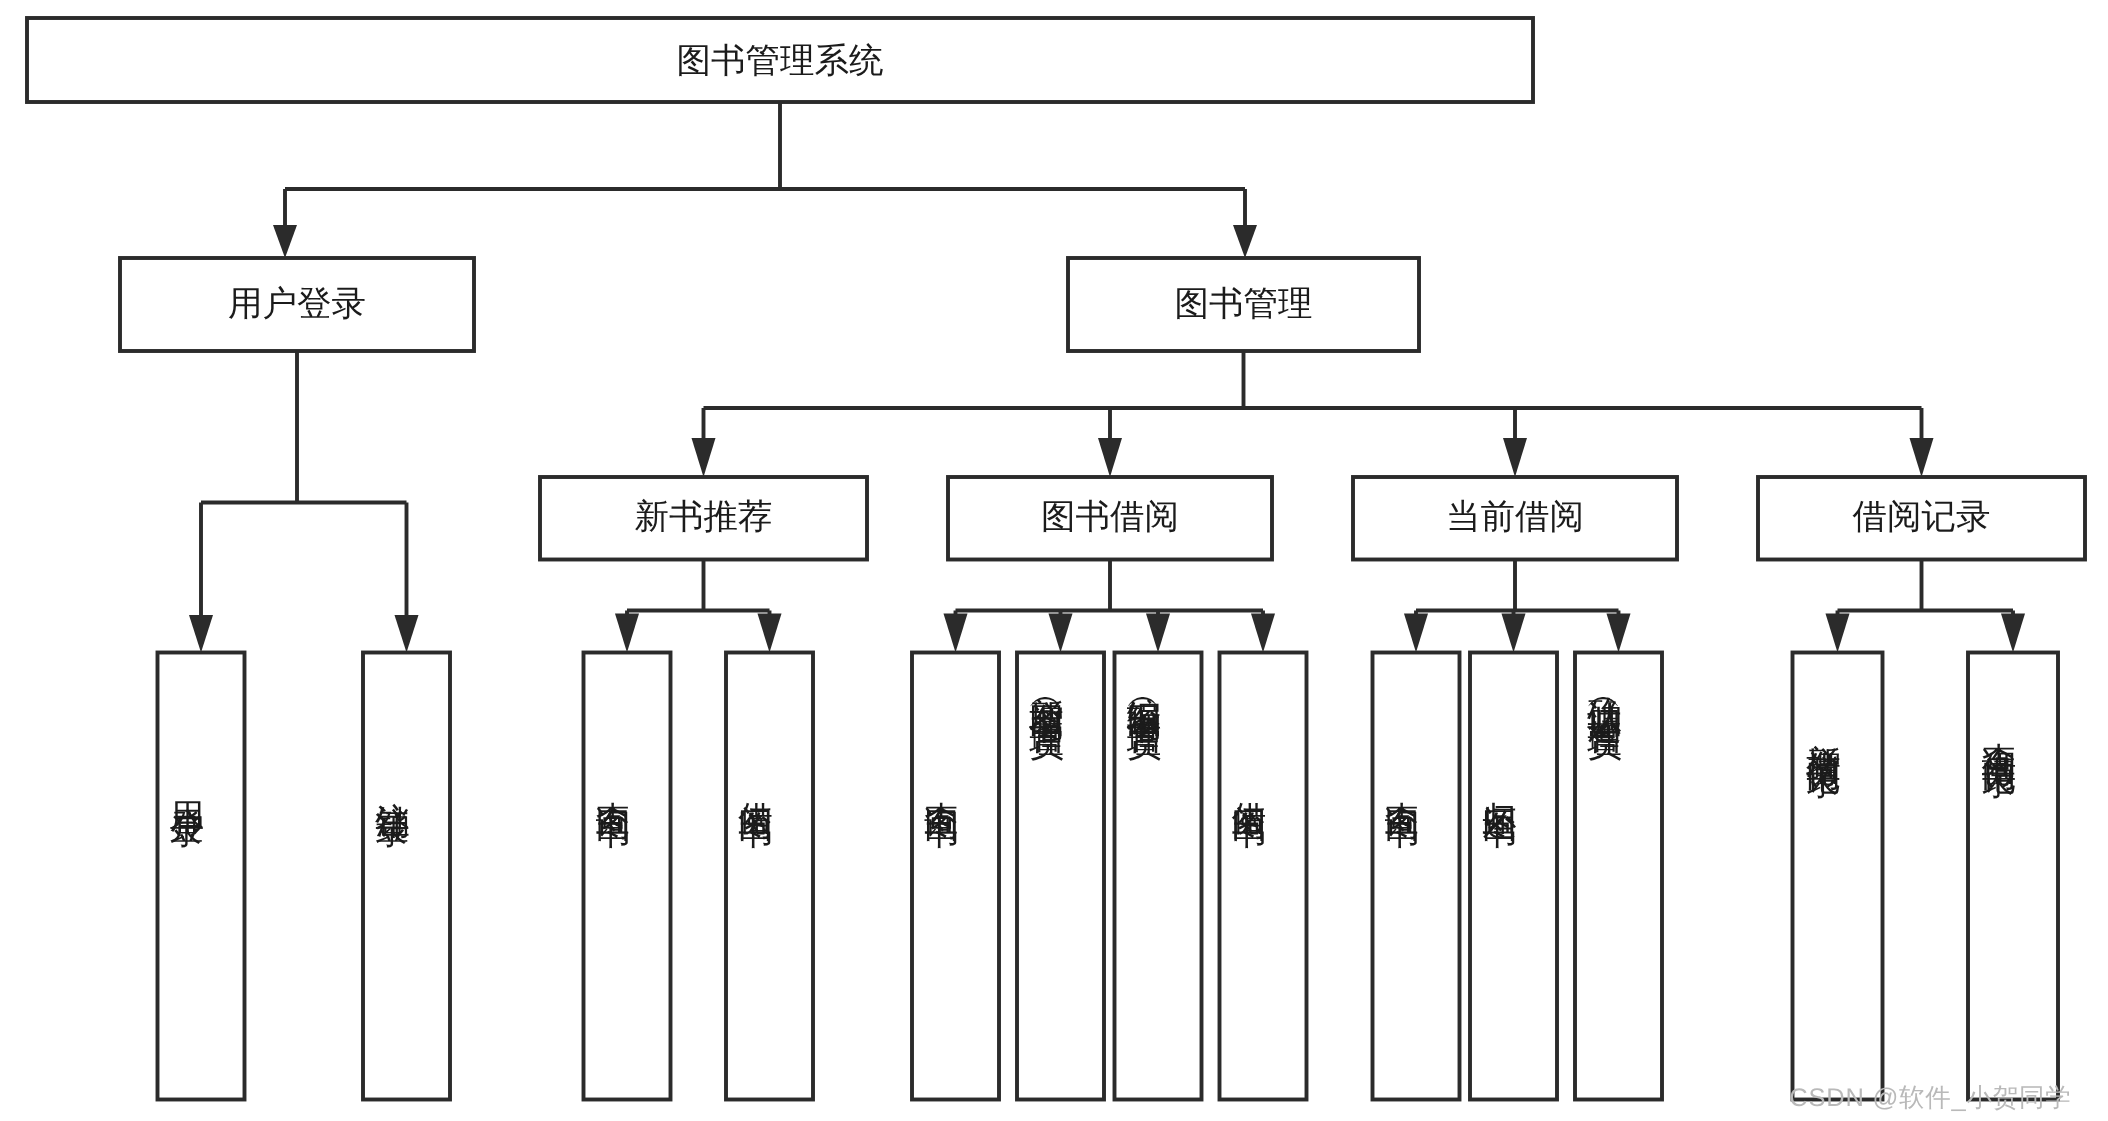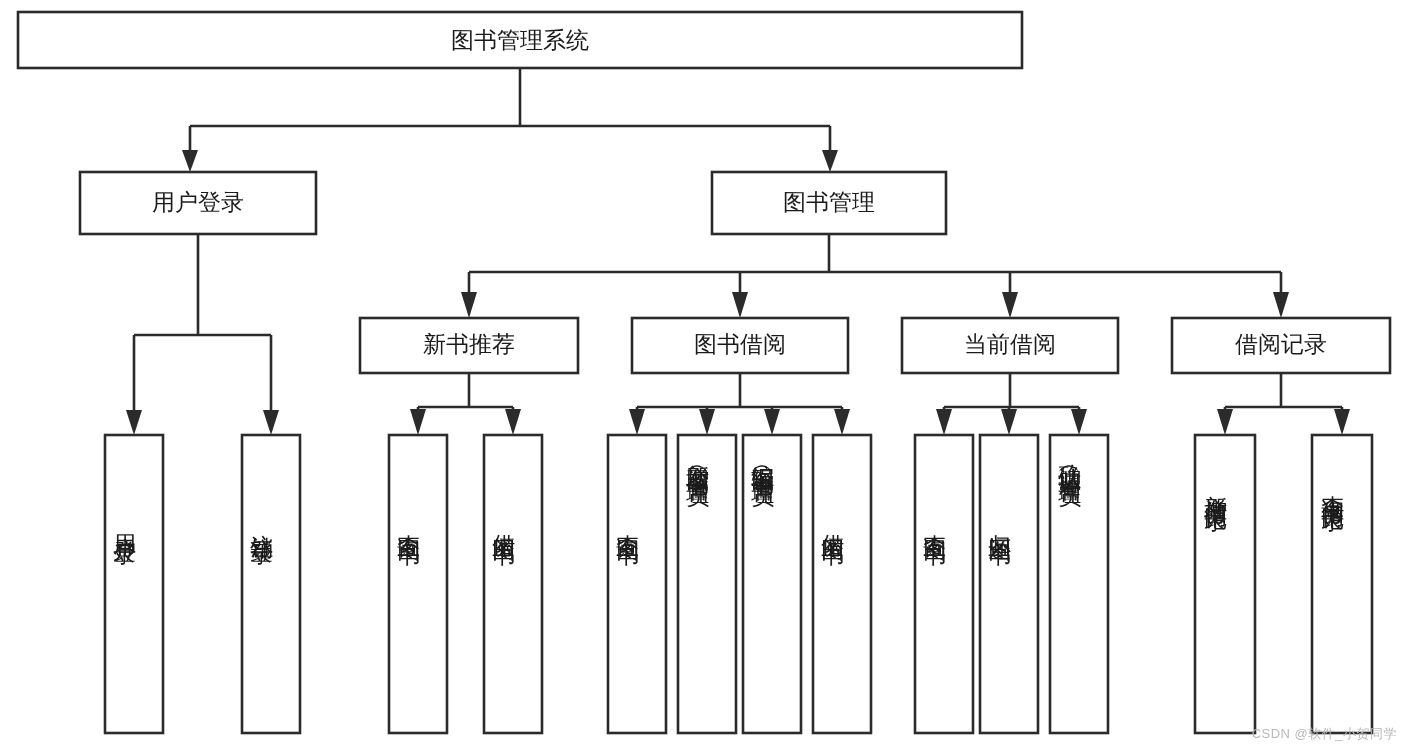--- a/index.html
+++ b/index.html
@@ -48,24 +48,24 @@
     font-size: 23px;
     fill: #1b1b1b;
     writing-mode: vertical-rl;
     text-orientation: upright;
     letter-spacing: 3px;
     dominant-baseline: hanging;
     text-anchor: start;
   }
   .watermark {
     position: absolute;
-    right: 8px;
+    right: 24px;
     bottom: 4px;
     font-family: "Liberation Sans", "DejaVu Sans", sans-serif;
-    font-size: 13px;
+    font-size: 17px;
     color: #b9b9b9;
     letter-spacing: 0.5px;
     white-space: nowrap;
     user-select: none;
   }
 </style>
 </head>
 <body>
 
 <svg id="canvas" viewBox="0 0 1405 747" xmlns="http://www.w3.org/2000/svg">

